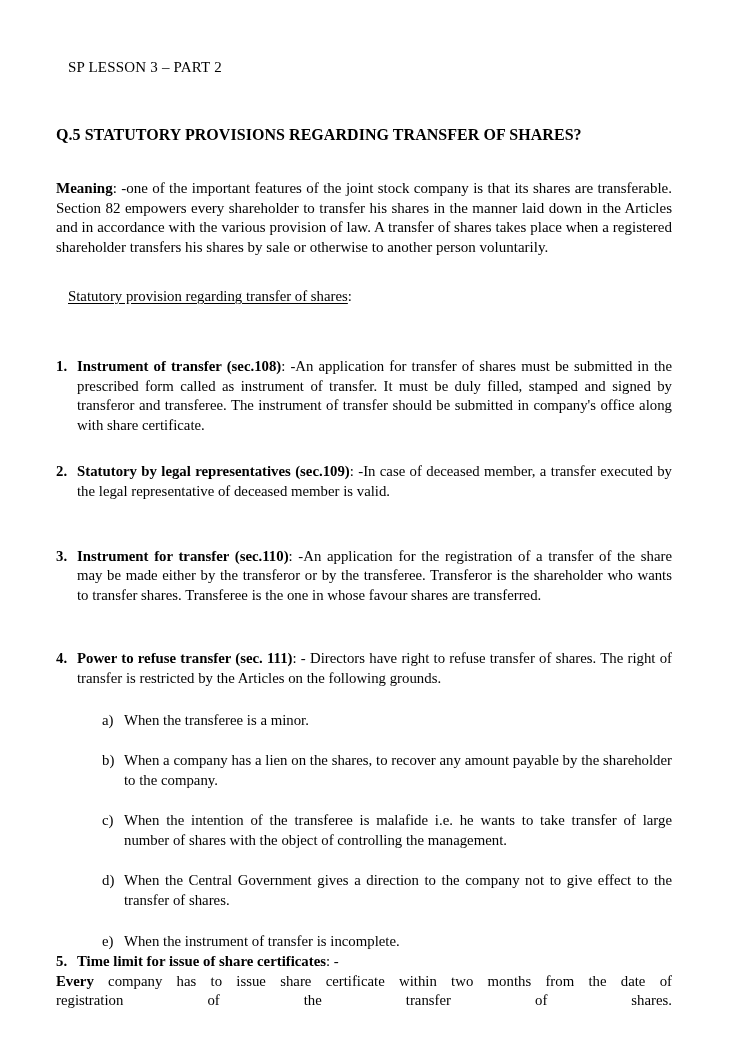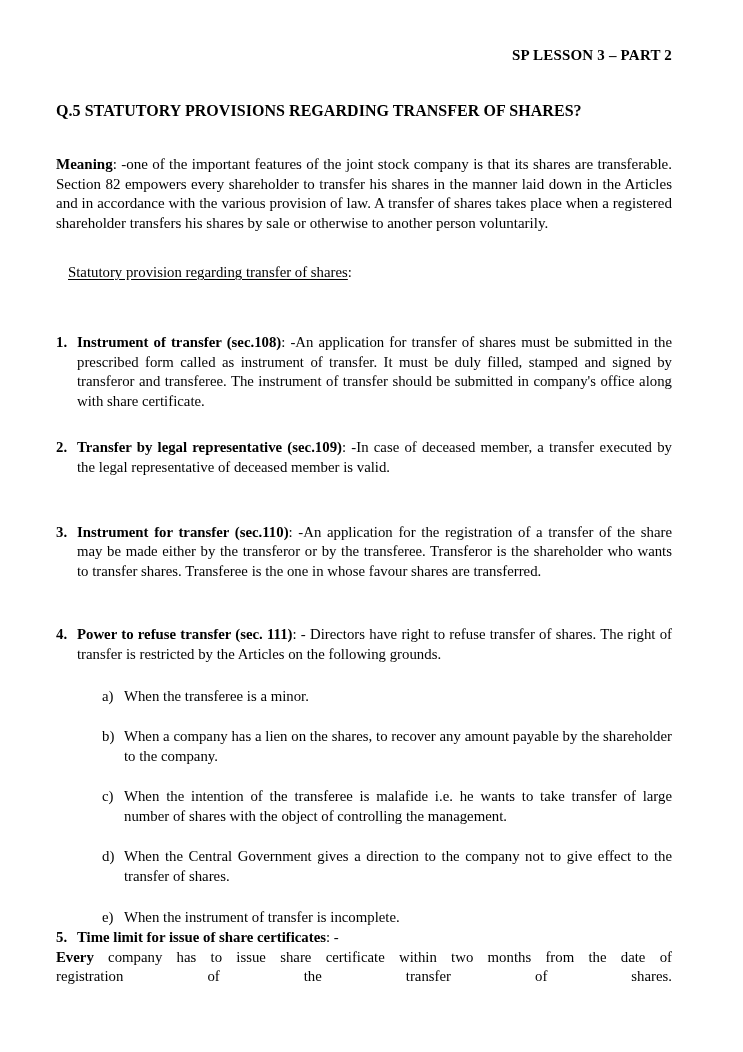--- a/index.html
+++ b/index.html
@@ -24,25 +24,25 @@
     overflow: hidden;
   }
   .content {
     position: absolute;
     left: 56px;
     top: 0;
     width: 616px;
   }
 
   .doc-title {
-    text-align: right;
-    font-weight: bold;
+    text-align: left;
+    font-weight: normal;
     font-size: 15px;
     letter-spacing: 0.2px;
-    margin: 0;
+    margin: 12px;
     padding-top: 45px;
     line-height: 20px;
   }
 
   .q-heading {
     font-weight: bold;
     font-size: 16px;
     margin: 0;
     padding-top: 36px;
     line-height: 20px;
@@ -160,21 +160,21 @@
 
     <p class="sub-heading"><span class="u">Statutory provision regarding transfer of shares</span><span>:</span></p>
 
     <ol class="olist">
 
       <li class="num-item item-1">
         <span class="marker">1.</span><b>Instrument of transfer (sec.108)</b><span>: -An application for transfer of shares must be submitted in the prescribed form called as instrument of transfer. It must be duly filled, stamped and signed by transferor and transferee. The instrument of transfer should be submitted in company's office along with share certificate.</span>
       </li>
 
       <li class="num-item item-2">
-        <span class="marker">2.</span><b>Transfer by legal representative (sec.109)</b><span>: -In case of deceased member, a transfer executed by the legal representative of deceased member is valid.</span>
+        <span class="marker">2.</span><b>Statutory by legal representatives (sec.109)</b><span>: -In case of deceased member, a transfer executed by the legal representative of deceased member is valid.</span>
       </li>
 
       <li class="num-item item-3">
         <span class="marker">3.</span><b>Instrument for transfer (sec.110)</b><span>: -An application for the registration of a transfer of the share may be made either by the transferor or by the transferee. Transferor is the shareholder who wants to transfer shares. Transferee is the one in whose favour shares are transferred.</span>
       </li>
 
       <li class="num-item item-4">
         <span class="marker">4.</span><b>Power to refuse transfer (sec. 111)</b><span>: - Directors have right to refuse transfer of shares. The right of transfer is restricted by the Articles on the following grounds.</span>
       </li>
     </ol>

